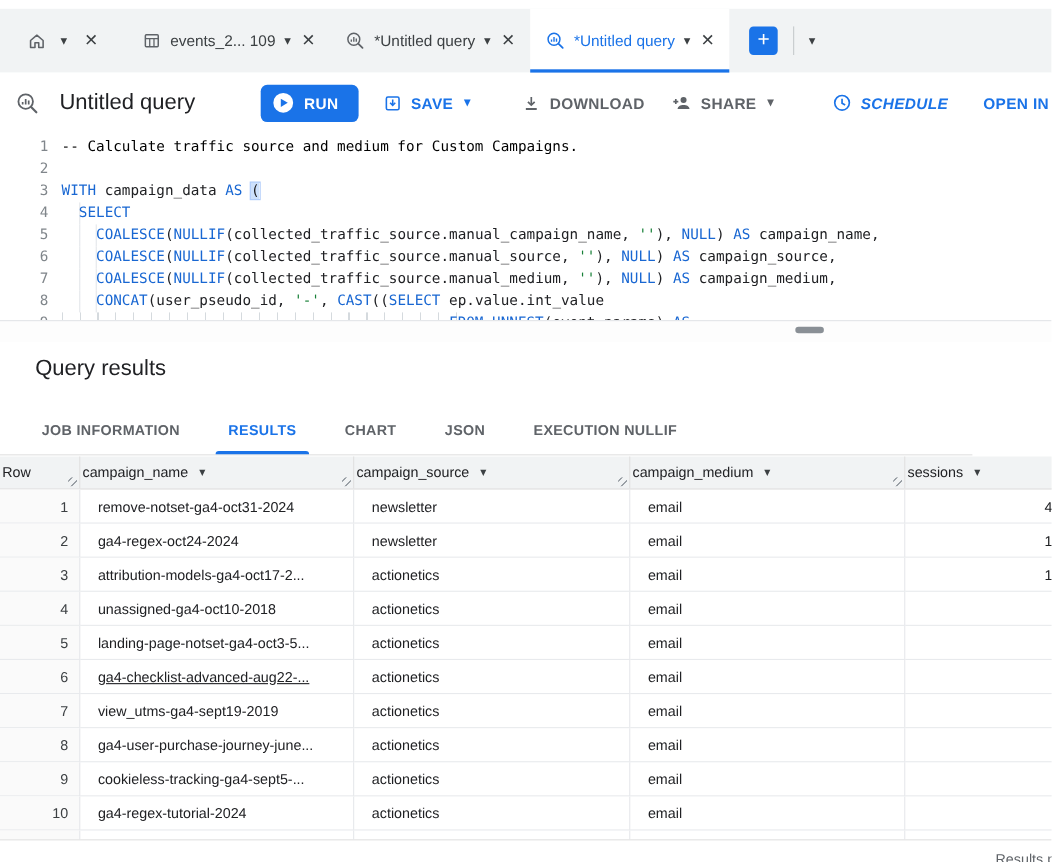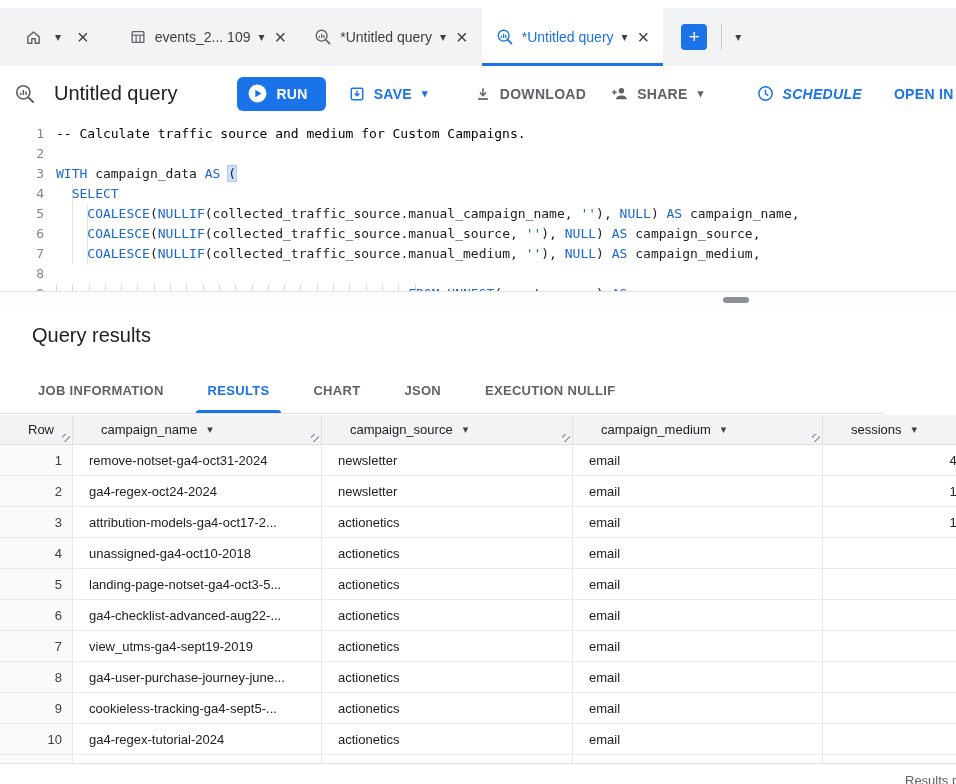--- a/index.html
+++ b/index.html
@@ -76,21 +76,21 @@
   .rtab { font-size:13px; font-weight:700; letter-spacing:.3px; color:#5f6368; padding:0 22px;
     height:100%; display:flex; align-items:center; position:relative; cursor:pointer; white-space:nowrap; }
   .rtab.active { color:#1a73e8; }
   .rtab.active::after { content:""; position:absolute; left:10px; right:10px; bottom:0;
     height:3px; background:#1a73e8; border-radius:3px 3px 0 0; }
 
   
   .rtable { position:absolute; left:0; top:104px; width:980px; }
   .thead { display:flex; height:30px; background:#f1f3f4; border-bottom:1px solid #e0e0e0; }
   .th { display:flex; align-items:center; font-size:13px; font-weight:500; color:#202124;
-    padding-left:28px; border-right:1px solid #e0e0e0; position:relative; flex:none; }
+    padding-left:2px; border-right:1px solid #e0e0e0; position:relative; flex:none; }
   .th .sort-caret { font-size:11px; color:#3c4043; margin-left:10px; cursor:pointer; }
   .th .resize-handle { position:absolute; right:2px; bottom:2px; width:8px; height:8px;
     background:repeating-linear-gradient(135deg, transparent 0 2px, #9aa0a6 2px 3.2px, transparent 3.2px 5px); }
   .trow { display:flex; height:31px; }
   .td { font-size:13px; color:#202124; padding-left:16px; border-right:1px solid #e6e8eb;
     border-bottom:1px solid #e8eaed; display:flex; align-items:center; flex:none;
     white-space:nowrap; overflow:hidden; }
   .td.col-row { background:#fafafa; color:#3c4043; justify-content:flex-end;
     padding-left:0; padding-right:10px; }
   .td.col-sessions { justify-content:flex-end; padding-right:15px; }
@@ -267,20 +267,21 @@
       <div class="code-line g2">
         <span class="gutter">6</span>
         <span class="code-content"><span class="tok-id">    </span><span class="tok-kw">COALESCE</span><span class="tok-id">(</span><span class="tok-kw">NULLIF</span><span class="tok-id">(collected_traffic_source.manual_source, </span><span class="tok-str">''</span><span class="tok-id">), </span><span class="tok-kw">NULL</span><span class="tok-id">) </span><span class="tok-kw">AS</span><span class="tok-id"> campaign_source,</span></span>
       </div>
       <div class="code-line g2">
         <span class="gutter">7</span>
         <span class="code-content"><span class="tok-id">    </span><span class="tok-kw">COALESCE</span><span class="tok-id">(</span><span class="tok-kw">NULLIF</span><span class="tok-id">(collected_traffic_source.manual_medium, </span><span class="tok-str">''</span><span class="tok-id">), </span><span class="tok-kw">NULL</span><span class="tok-id">) </span><span class="tok-kw">AS</span><span class="tok-id"> campaign_medium,</span></span>
       </div>
       <div class="code-line g2">
         <span class="gutter">8</span>
+        <span class="code-content"><span class="tok-id">    </span><span class="tok-kw">CONCAT</span><span class="tok-id">(user_pseudo_id, </span><span class="tok-str">'-'</span><span class="tok-id">, </span><span class="tok-kw">CAST</span><span class="tok-id">((</span><span class="tok-kw">SELECT</span><span class="tok-id"> ep.value.int_value</span></span>
       </div>
       <div class="code-line gmany">
         <span class="gutter">9</span>
         <span class="code-content"><span class="tok-id">                                             </span><span class="tok-kw">FROM</span><span class="tok-id"> </span><span class="tok-kw">UNNEST</span><span class="tok-id">(event_params) </span><span class="tok-kw">AS</span></span>
       </div>
     </div>
 </div>
 
 <div class="splitter">
   <div class="pill"></div>
@@ -353,21 +354,21 @@
         </div>
         <div class="trow">
           <div class="td col-row" style="width: 73px;">5</div>
           <div class="td col-campaign_name" style="width: 249px;">landing-page-notset-ga4-oct3-5...</div>
           <div class="td col-campaign_source" style="width: 251px;">actionetics</div>
           <div class="td col-campaign_medium" style="width: 250px;">email</div>
           <div class="td col-sessions" style="width: 157px;">5</div>
         </div>
         <div class="trow">
           <div class="td col-row" style="width: 73px;">6</div>
-          <div class="td col-campaign_name" style="width: 249px;">ga4-checklist-advanced-aug22-...</div>
+          <div class="td col-campaign_name" style="width: 249px; text-decoration: underline;">ga4-checklist-advanced-aug22-...</div>
           <div class="td col-campaign_source" style="width: 251px;">actionetics</div>
           <div class="td col-campaign_medium" style="width: 250px;">email</div>
           <div class="td col-sessions" style="width: 157px;">5</div>
         </div>
         <div class="trow">
           <div class="td col-row" style="width: 73px;">7</div>
           <div class="td col-campaign_name" style="width: 249px;">view_utms-ga4-sept19-2019</div>
           <div class="td col-campaign_source" style="width: 251px;">actionetics</div>
           <div class="td col-campaign_medium" style="width: 250px;">email</div>
           <div class="td col-sessions" style="width: 157px;">4</div>

